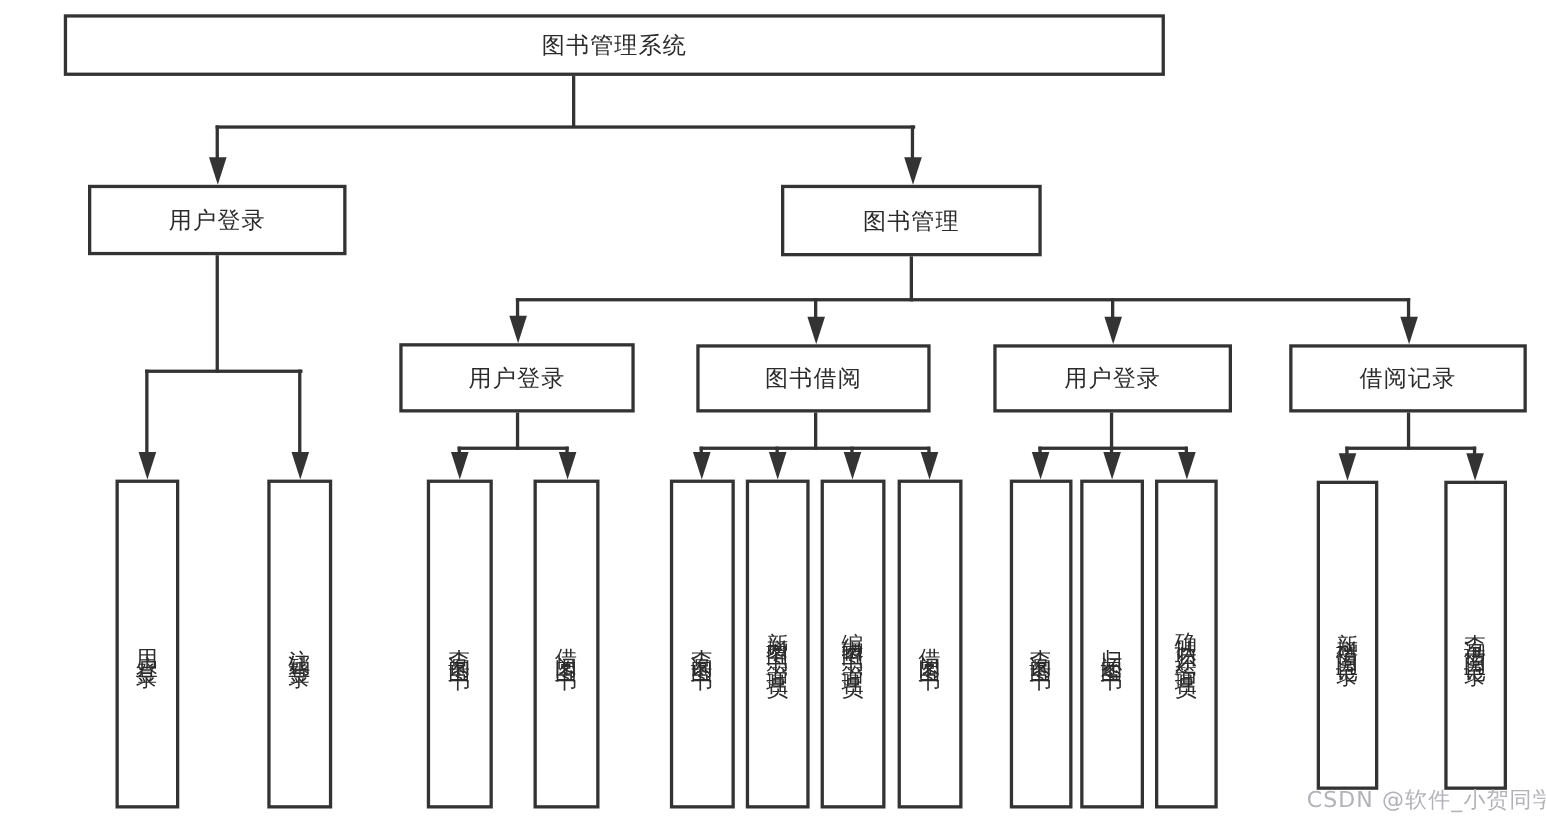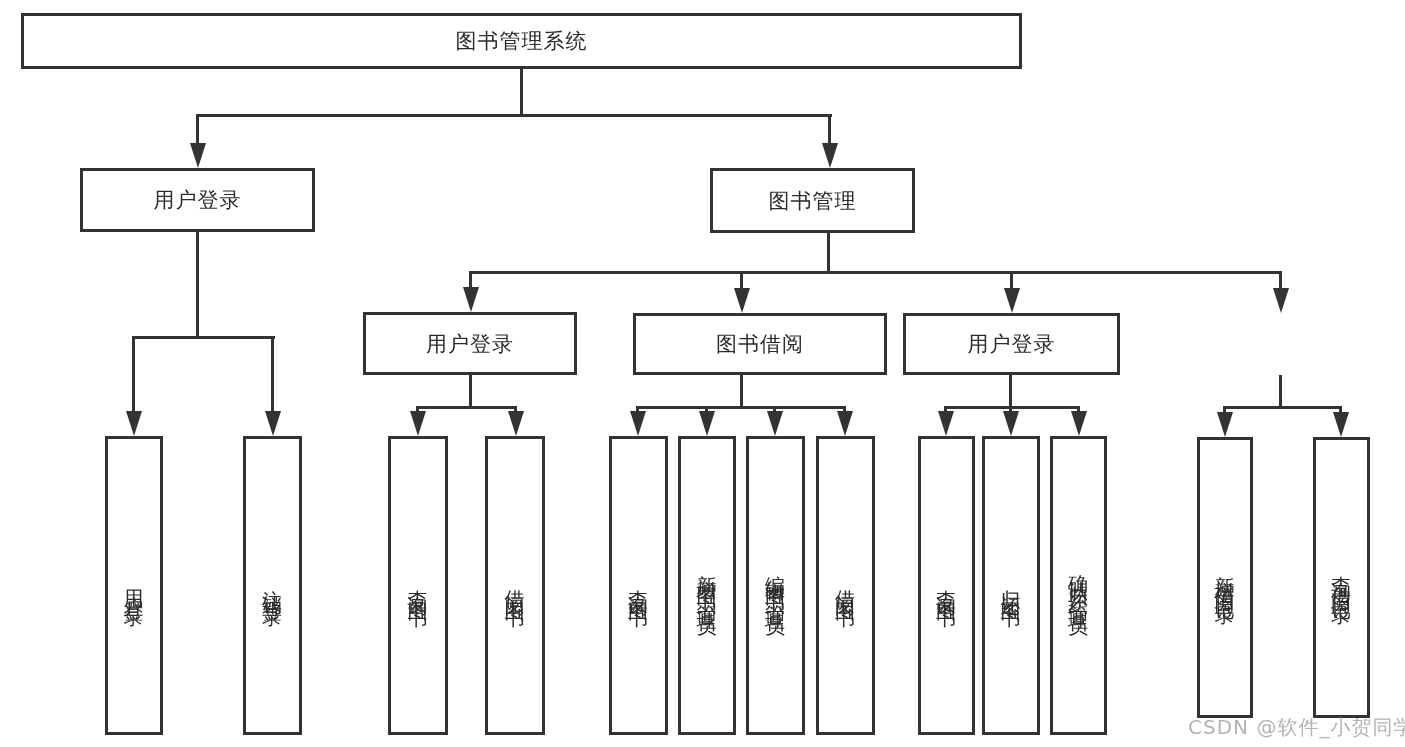--- a/index.html
+++ b/index.html
@@ -13,21 +13,21 @@
   }
   .box {
     position:absolute;
     border:3px solid #333333;
     background:#ffffff;
     display:flex; align-items:center; justify-content:center;
     color:#2b2b2b;
     text-align:center;
   }
   .hbox { font-size:21px; letter-spacing:1px; }
-  .rootbox { font-size:21px; letter-spacing:1px; }
+  .rootbox { font-size:21px; letter-spacing:1px;margin-left:37px; }
   .leaf {
     writing-mode:vertical-rl;
     text-orientation:mixed;
     font-size:20px;
     letter-spacing:6px;
     line-height:1;
   }
   .vline, .hline { position:absolute; background:#333333; }
   .tri {
     position:absolute; width:0; height:0;
@@ -50,32 +50,35 @@
 
 <div class="stage">
 
   <div class="box rootbox" style="left:21px; top:13px; width:1001px; height:56px;">
     <span>图书管理系统</span>
   </div>
 
   <div class="box hbox" style="left:80px; top:168px; width:235px; height:64px;">
     <span>用户登录</span>
   </div>
-  <div class="box hbox" style="left:710px; top:168px; width:205px; height:65px;">
+  <div class="box hbox" style="left:710px; top:168px; width:237px; height:65px;">
     <span>图书管理</span>
   </div>
 
   <div class="box hbox" style="left:363px; top:312px; width:214px; height:63px;">
     <span>用户登录</span>
   </div>
-  <div class="box hbox" style="left:633px; top:313px; width:254px; height:62px;">
+  <div class="box hbox" style="left:633px; top:313px; width:213px; height:62px;">
     <span>图书借阅</span>
   </div>
   <div class="box hbox" style="left:903px; top:313px; width:217px; height:62px;">
     <span>用户登录</span>
+  </div>
+  <div class="box hbox" style="left:1172px; top:313px; width:216px; height:62px;">
+    <span>借阅记录</span>
   </div>
 
   <div class="box leaf" style="left:105px; top:436px; width:58px; height:299px;">
     <span>用户登录</span>
   </div>
   <div class="box leaf" style="left:243px; top:436px; width:59px; height:299px;">
     <span>注销登录</span>
   </div>
 
   <div class="box leaf" style="left:388px; top:436px; width:60px; height:299px;">

